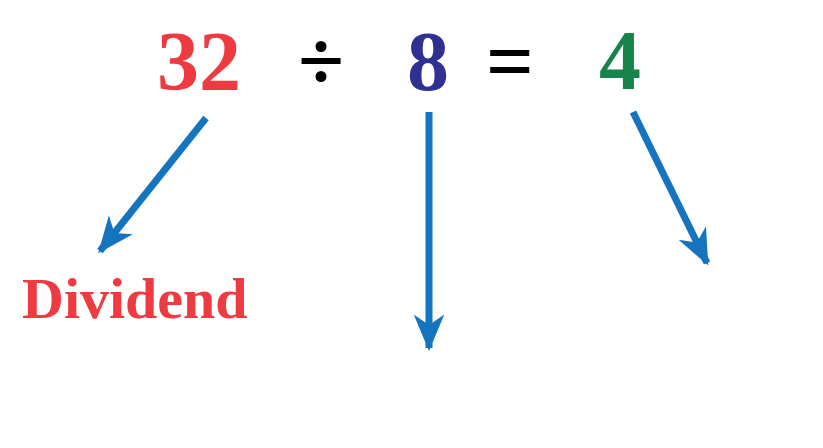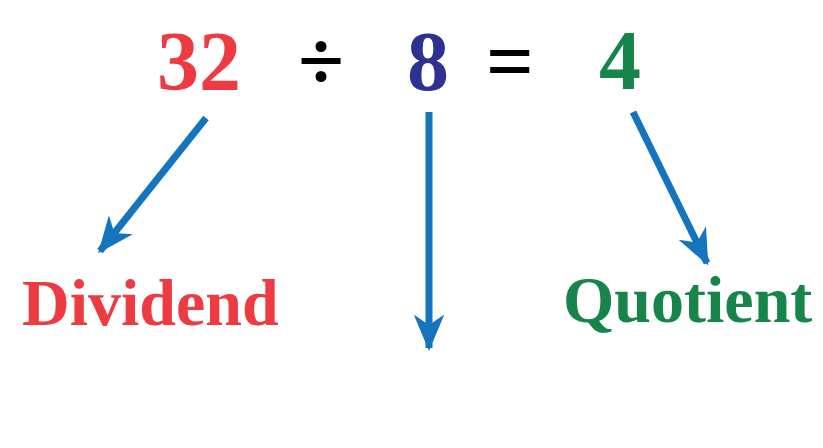--- a/index.html
+++ b/index.html
@@ -20,21 +20,21 @@
   .eq {
     position: absolute;
     font-weight: bold;
     font-size: 84px;
     line-height: 1;
     white-space: pre;
   }
   .lbl {
     position: absolute;
     font-weight: bold;
-    font-size: 66px;
+    font-size: 58px;
     line-height: 1;
     white-space: pre;
   }
   .c-dividend { color: var(--c-dividend, #ED3B41); }
   .c-divisor  { color: var(--c-divisor,  #2E3192); }
   .c-quotient { color: var(--c-quotient, #17854A); }
   .c-sign     { color: var(--c-sign,     #000000); }
   .arrows-overlay {
     position: absolute;
     left: 0; top: 0;
@@ -73,15 +73,14 @@
       </marker>
     </defs>
     <line class="arrow-line" x1="206" y1="118" x2="100" y2="251" marker-end="url(#arrowhead)"></line>
     <line class="arrow-line" x1="429" y1="112" x2="429" y2="348" marker-end="url(#arrowhead)"></line>
     <line class="arrow-line" x1="633" y1="112" x2="707" y2="263" marker-end="url(#arrowhead)"></line>
   </svg>
 
   <span class="lbl c-dividend" style="left:22px; top:270px;">Dividend</span>
 
 
-  <span class="lbl c-quotient" style="left:563px; top:267px;">Quotient</span>
 
 </div>
 
 </body></html>

